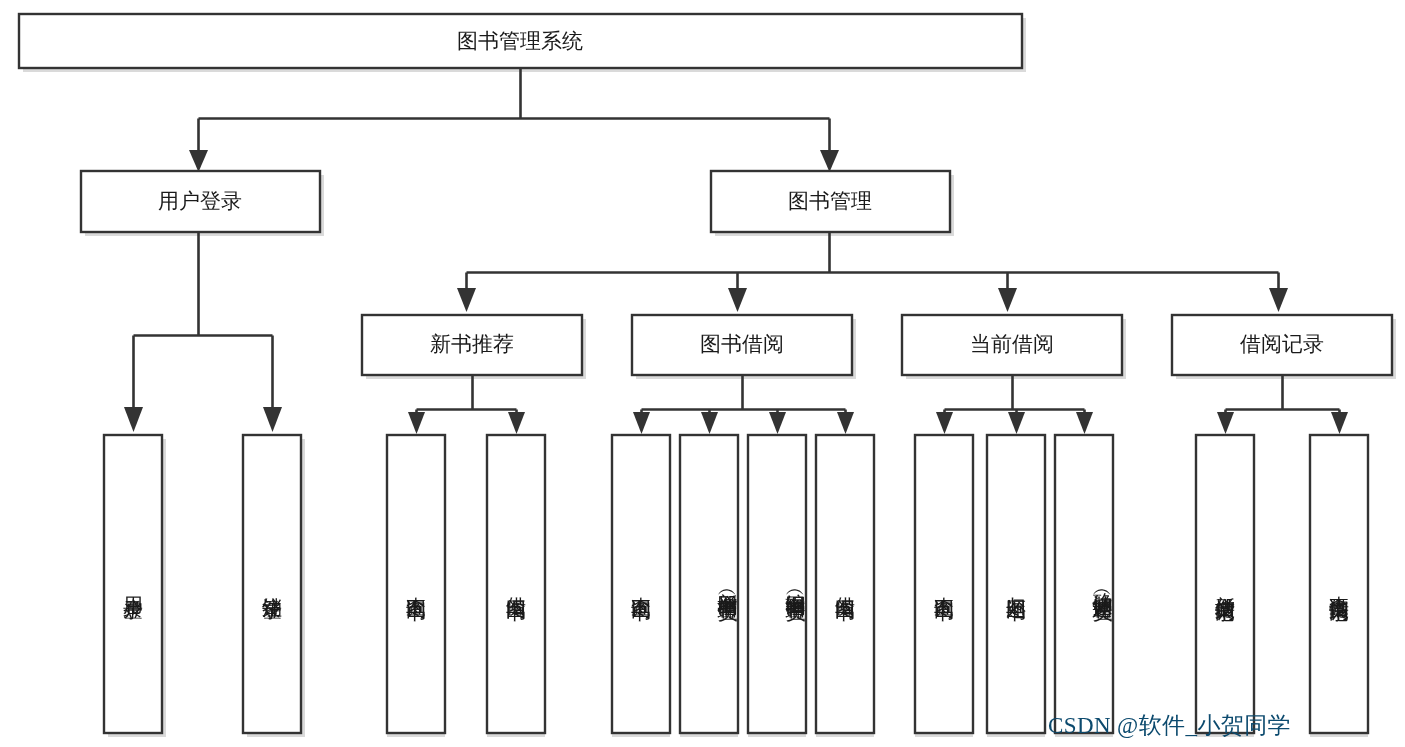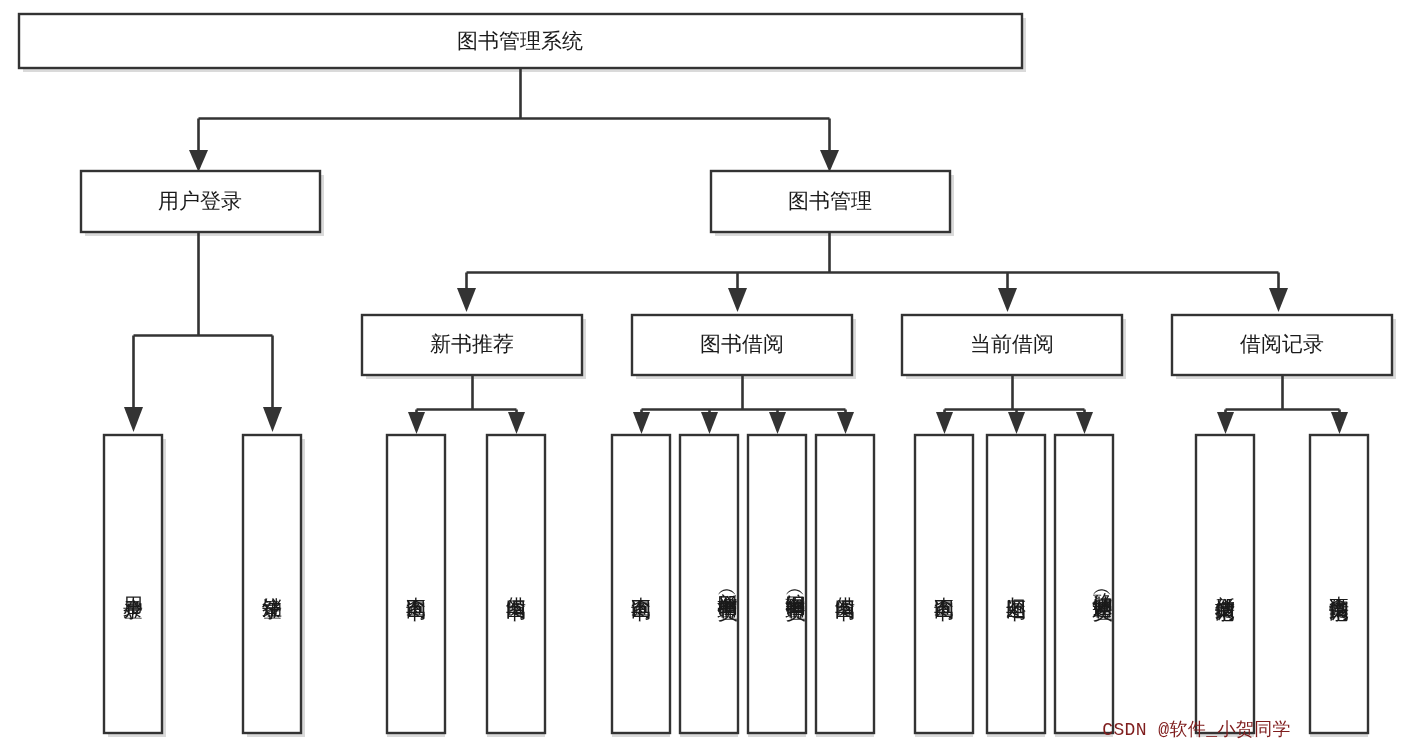--- a/index.html
+++ b/index.html
@@ -66,23 +66,23 @@
     align-items: center;
     justify-content: center;
     text-align: center;
     white-space: nowrap;
     pointer-events: none;
   }
   .watermark {
     position: absolute;
     right: 14px;
     bottom: 6px;
-    font-family: Liberation Mono, monospace;
-    font-size: 18px;
-    color: #7f1d1d;
+    font-family: Liberation Serif, serif;
+    font-size: 23px;
+    color: #0c4a6e;
     white-space: nowrap;
     letter-spacing: 0.4px;
   }
 </style>
 </head>
 <body>
 
 <div id="diagram-root">
 
   <svg class="diagram-canvas" viewBox="0 0 1405 747">

